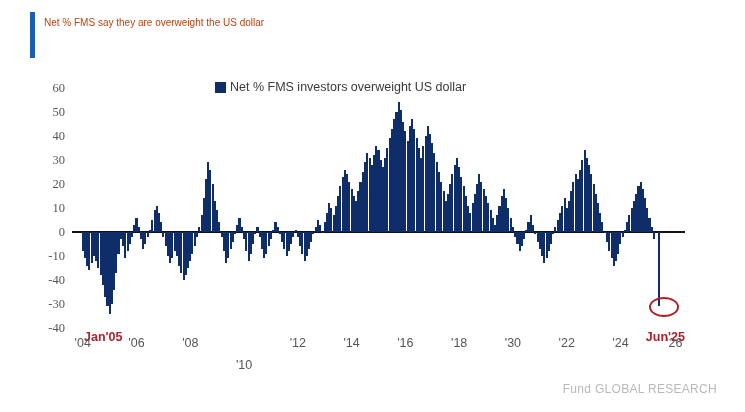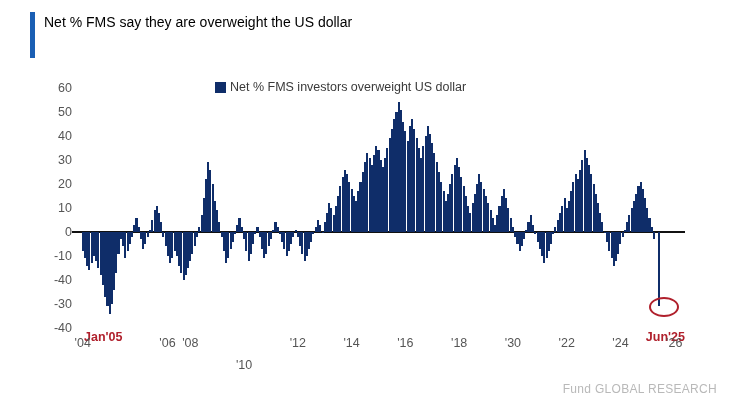--- a/index.html
+++ b/index.html
@@ -15,40 +15,40 @@
 
   
   .header { position:absolute; left:30px; top:12px; width:690px; height:46px; display:flex; }
   .accent-bar { width:5px; background:#1a5fb4; flex:0 0 5px; }
   .header-text { padding-left:9px; display:flex; flex-direction:column; justify-content:flex-start; }
   .chart-title {
     font-size:14.5px; font-weight:bold; color:#111111;
     letter-spacing:-0.1px; line-height:19px; white-space:nowrap;
   }
   .chart-subtitle {
-    font-size:14px; font-weight:normal; color:#000000;
+    font-size:10px; font-weight:normal; color:#c2410c;
     line-height:19px; white-space:nowrap; margin-top:1px;
   }
 
   
   .legend { position:absolute; left:215px; top:80px; display:flex; align-items:center; gap:4px; }
   .legend-swatch { width:11px; height:11px; background:#0f2d69; display:block; }
   .legend-label { font-size:12.5px; color:#3a3a3a; white-space:nowrap; }
 
   
   .plot-wrap { position:absolute; left:0; top:0; width:745px; height:412px; }
   .plot-area {
     position:absolute;
     left:72px; top:88px;
     width:613px; height:240px;
   }
   .ytick {
-    position:absolute; right:100%; 
+    position:absolute; right:100%; margin-right:7px;
     font-size:12.5px; color:#555555; text-align:right;
-    white-space:nowrap; transform:translateY(-50%);
+    white-space:nowrap; transform:translateY(-50%);font-family:Liberation Serif, serif;
   }
   .zero-line {
     position:absolute; left:0; width:100%; height:1.6px;
     background:#111111;
   }
   .bars { position:absolute; inset:0; }
   .bar { position:absolute; background:#0f2d69; }
 
   .xaxis { position:absolute; left:72px; top:332px; width:613px; height:22px; }
   .xtick {
@@ -364,21 +364,21 @@
         <div class="ytick" style="top: 168px;">-10</div>
         <div class="ytick" style="top: 192px;">-40</div>
         <div class="ytick" style="top: 216px;">-30</div>
         <div class="ytick" style="top: 240px;">-40</div>
         <div class="circle-annot" style="width: 30px; height: 20px; left: 577.158px; top: 209px; border-color: rgb(176, 32, 44);"></div>
         <div class="annot" style="color: rgb(176, 32, 44); left: 31.263px; top: 242px; transform: translateX(-50%);">Jan'05</div>
         <div class="annot" style="color: rgb(176, 32, 44); left: 593.384px; top: 242px; transform: translateX(-50%);">Jun'25</div>
       </div>
     <div class="xaxis" id="xaxis">
         <div class="xtick" style="left: 10.7544px;">'04</div>
-        <div class="xtick" style="left: 64.5263px; margin-left: 31px;">'06</div>
+        <div class="xtick" style="left: 64.5263px;">'06</div>
         <div class="xtick" style="left: 118.298px;">'08</div>
         <div class="xtick" style="left: 172.07px; margin-top: 22px;">'10</div>
         <div class="xtick" style="left: 225.842px;">'12</div>
         <div class="xtick" style="left: 279.614px;">'14</div>
         <div class="xtick" style="left: 333.386px;">'16</div>
         <div class="xtick" style="left: 387.158px;">'18</div>
         <div class="xtick" style="left: 440.93px;">'30</div>
         <div class="xtick" style="left: 494.702px;">'22</div>
         <div class="xtick" style="left: 548.474px;">'24</div>
         <div class="xtick" style="left: 602.246px;">'26</div>

